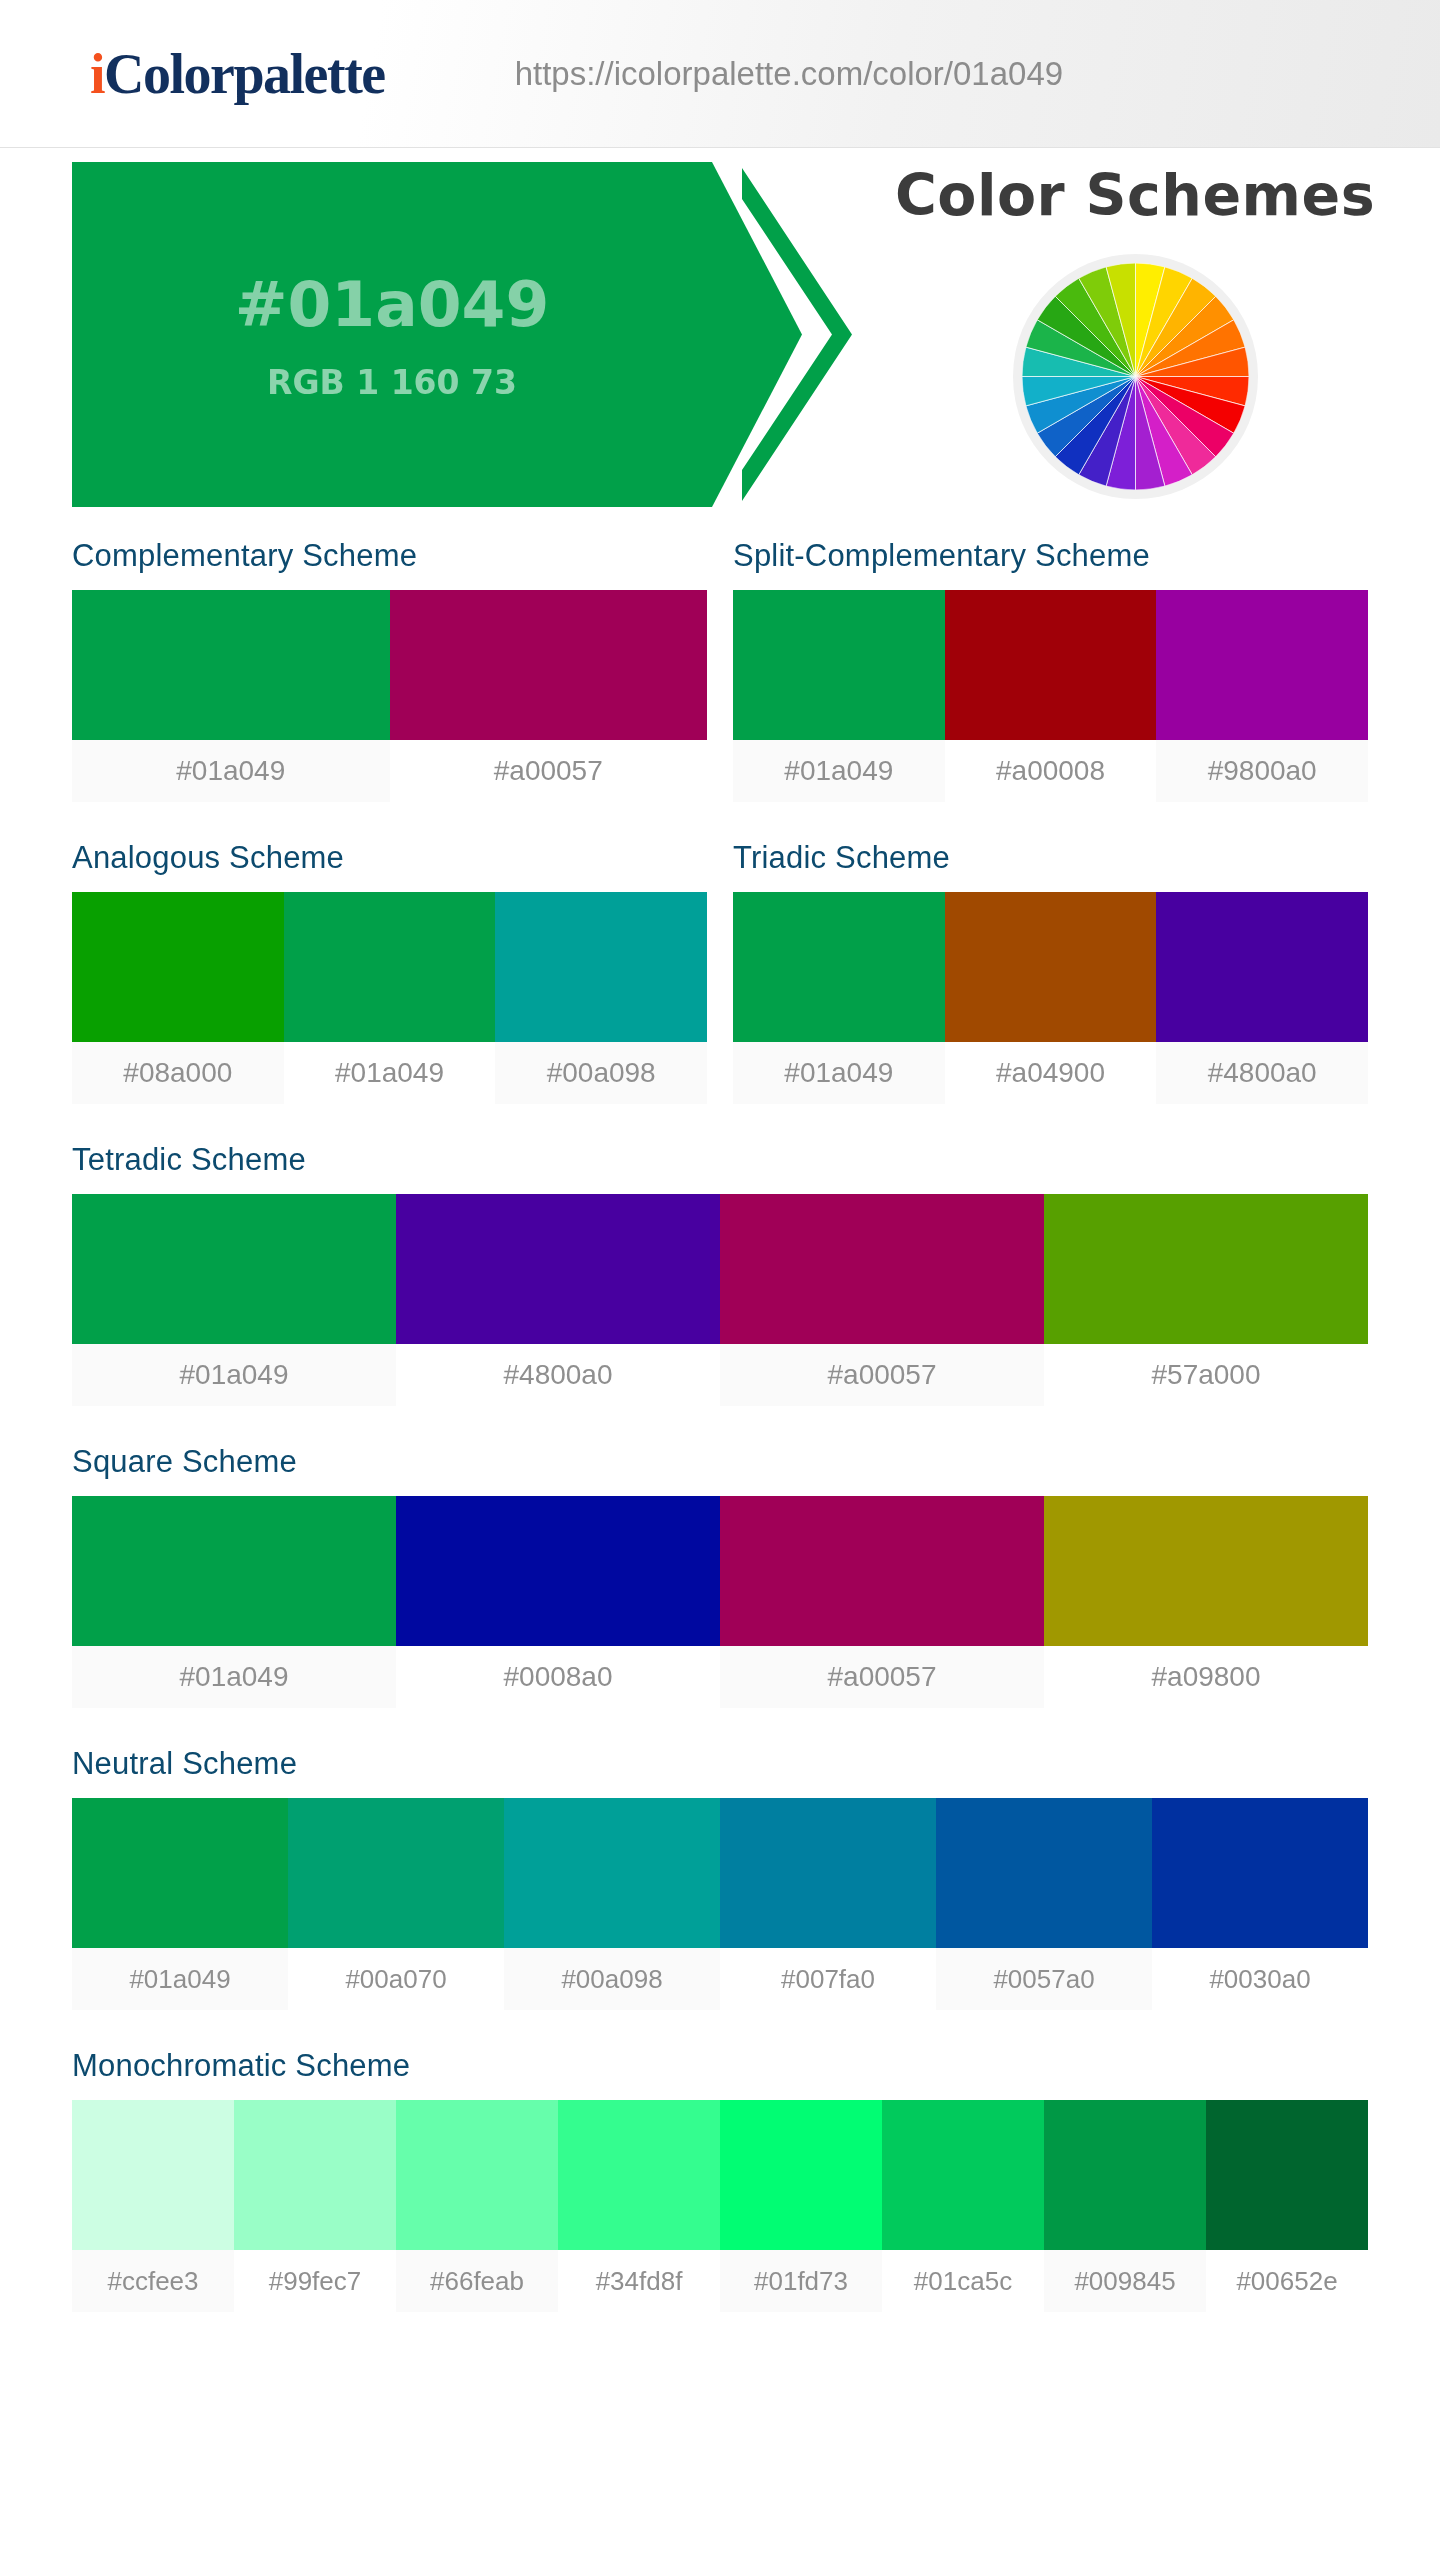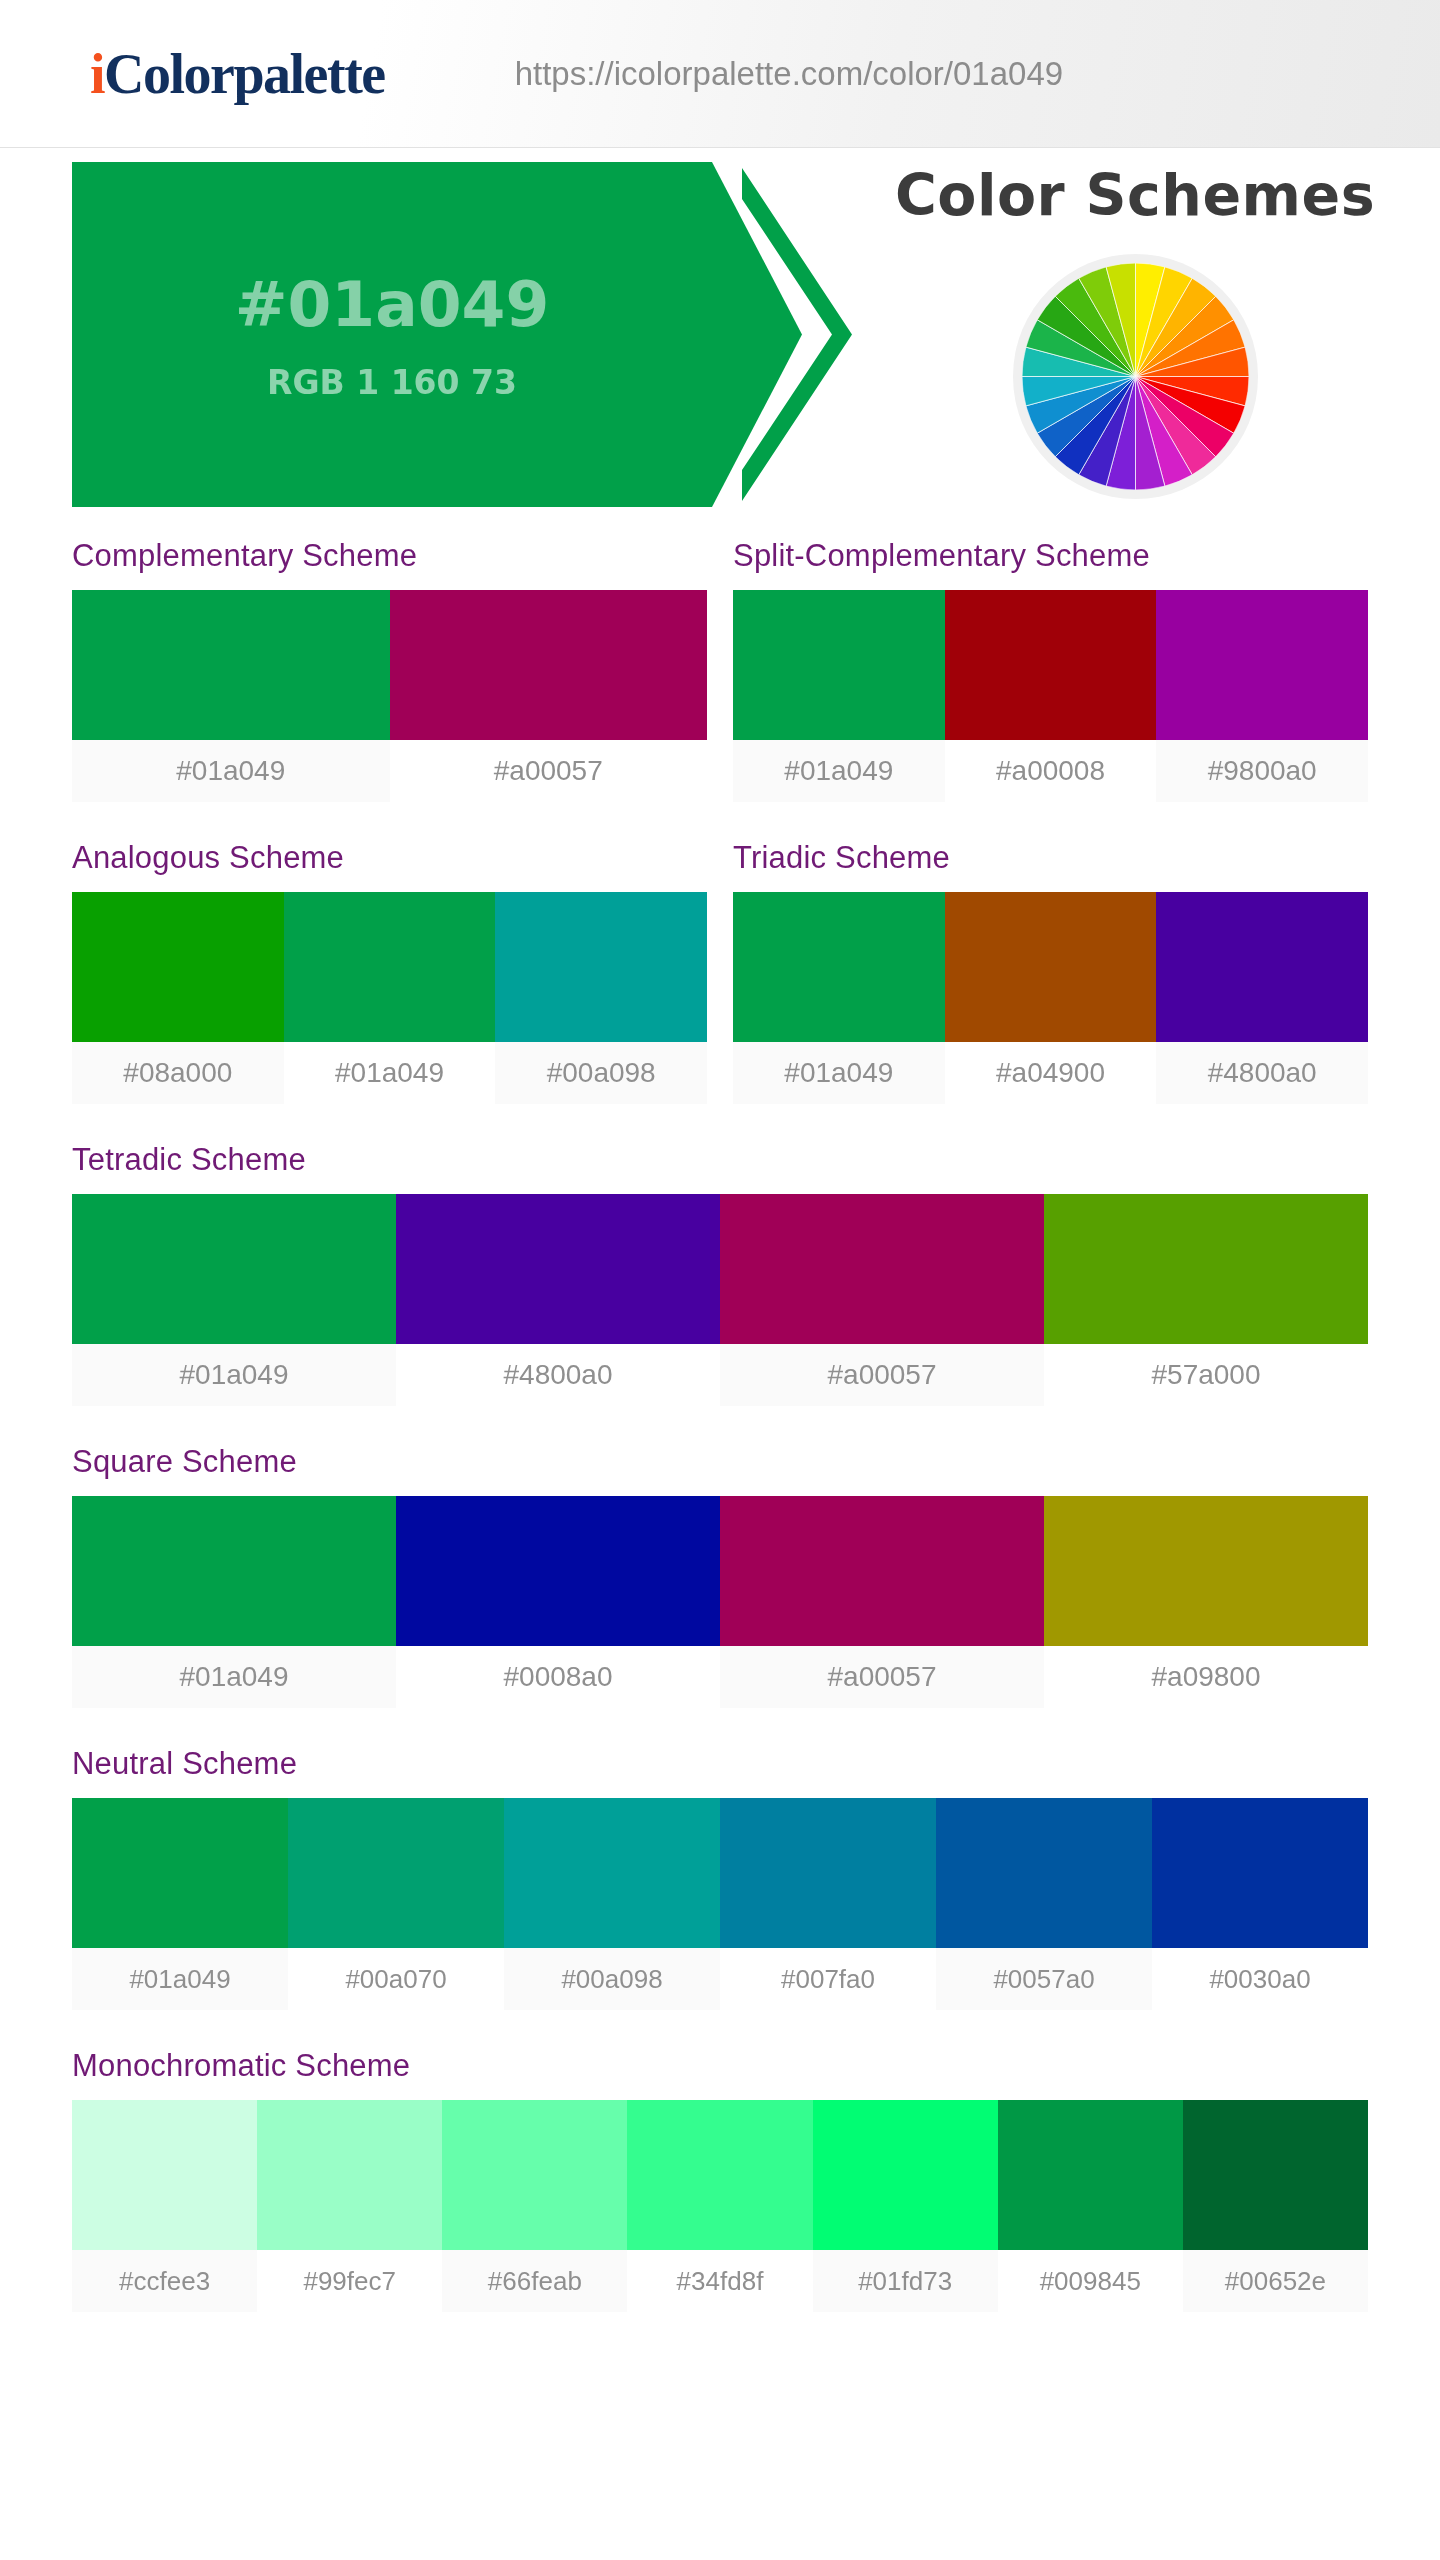--- a/index.html
+++ b/index.html
@@ -123,21 +123,21 @@
   }
   .wheel svg { display: block; }
 
   
   .content { padding: 0 72px; }
   .row { display: flex; gap: 26px; }
   .scheme { margin-bottom: 38px; }
   .scheme.half { width: 50%; }
   .scheme-label {
     font-size: 31px;
-    color: #701a75;
+    color: #0c4a6e;
     font-weight: 300;
     margin-bottom: 16px;
     white-space: nowrap;
     letter-spacing: 0.2px;
   }
   .swatch-row { display: flex; width: 100%; }
   .swatch { flex: 1 1 0; }
   .swatch-color { height: 150px; }
   .swatch-name {
     height: 62px;
@@ -377,20 +377,24 @@
         </div>
         <div class="swatch">
           <div class="swatch-color" style="background: rgb(52, 253, 143);"></div>
           <div class="swatch-name">#34fd8f</div>
         </div>
         <div class="swatch">
           <div class="swatch-color" style="background: rgb(1, 253, 115);"></div>
           <div class="swatch-name">#01fd73</div>
         </div>
         <div class="swatch">
+          <div class="swatch-color" style="background: rgb(1, 202, 92);"></div>
+          <div class="swatch-name">#01ca5c</div>
+        </div>
+        <div class="swatch">
           <div class="swatch-color" style="background: rgb(0, 152, 69);"></div>
           <div class="swatch-name">#009845</div>
         </div>
         <div class="swatch">
           <div class="swatch-color" style="background: rgb(0, 101, 46);"></div>
           <div class="swatch-name">#00652e</div>
         </div>
       </div>
   </div>
 

